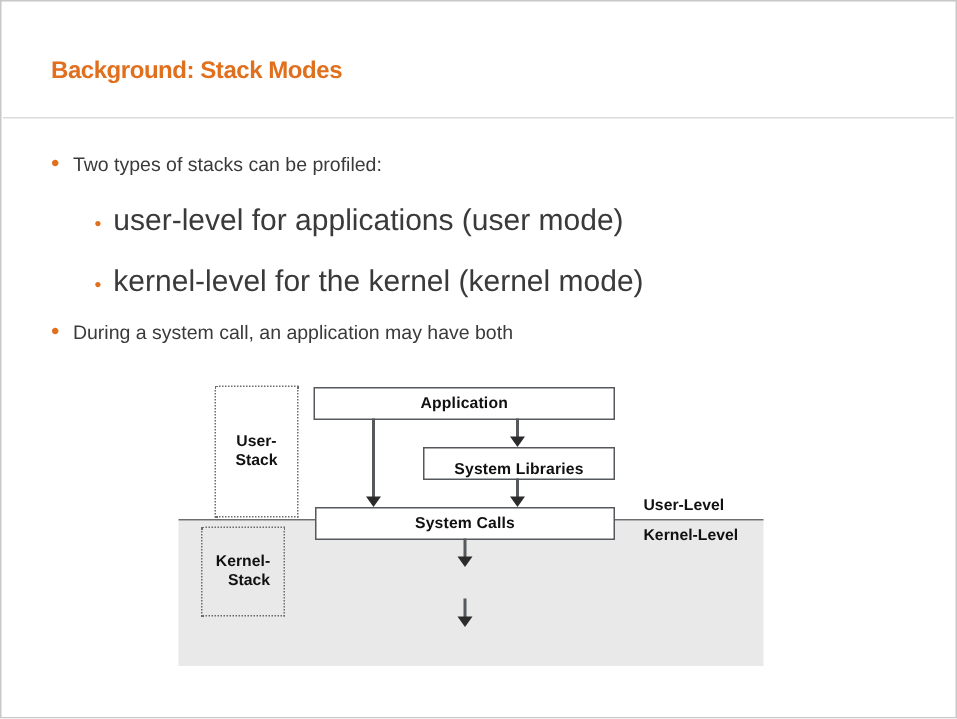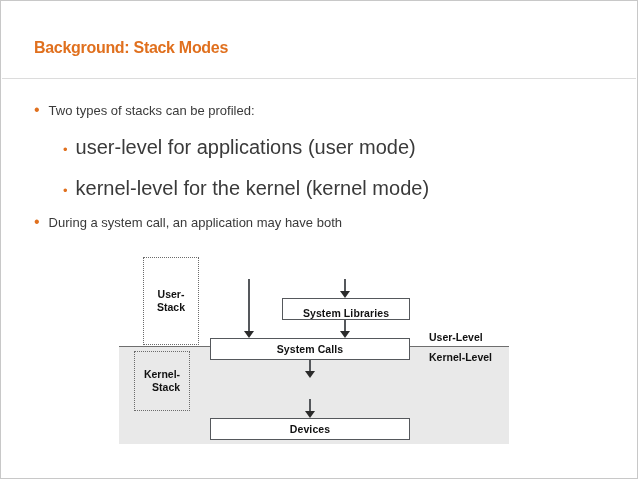--- a/index.html
+++ b/index.html
@@ -198,29 +198,29 @@
     <div class="kernel-region"></div>
     <div class="level-divider"></div>
 
     <div class="stack-box" id="stack-user">
       <span>User-<br>Stack</span>
     </div>
     <div class="stack-box" id="stack-kernel">
       <span>Kernel-<br>Stack</span>
     </div>
 
+    <div class="dbox" id="box-application">
+      <span>Application</span>
+    </div>
     <div class="dbox" id="box-syslibs">
       <span>System Libraries</span>
     </div>
     <div class="dbox" id="box-syscalls">
       <span>System Calls</span>
     </div>
-    <div class="dbox" id="box-devices">
-      <span>Devices</span>
-    </div>
 
     <div class="level-label" id="label-user-level">User-Level</div>
     <div class="level-label" id="label-kernel-level">Kernel-Level</div>
 
     <div class="arrow-line" id="a1-line"></div>
     <div class="arrow-head" id="a1-head"></div>
 
     <div class="arrow-line" id="a2-line"></div>
     <div class="arrow-head" id="a2-head"></div>
 

